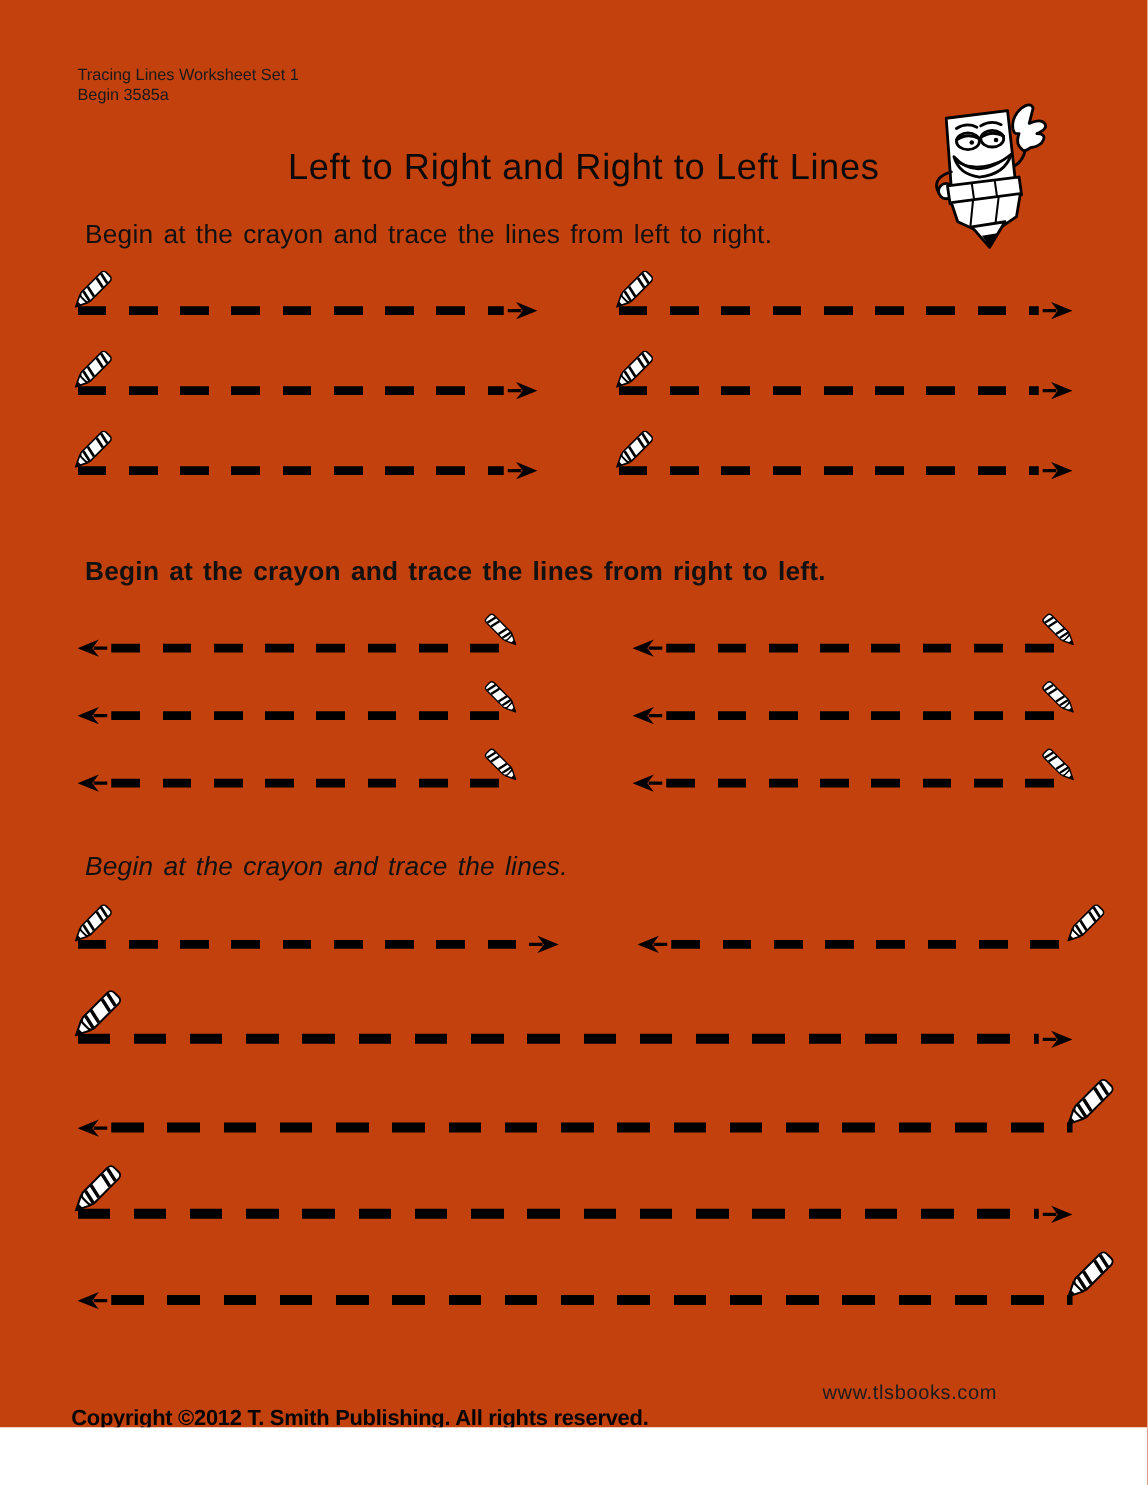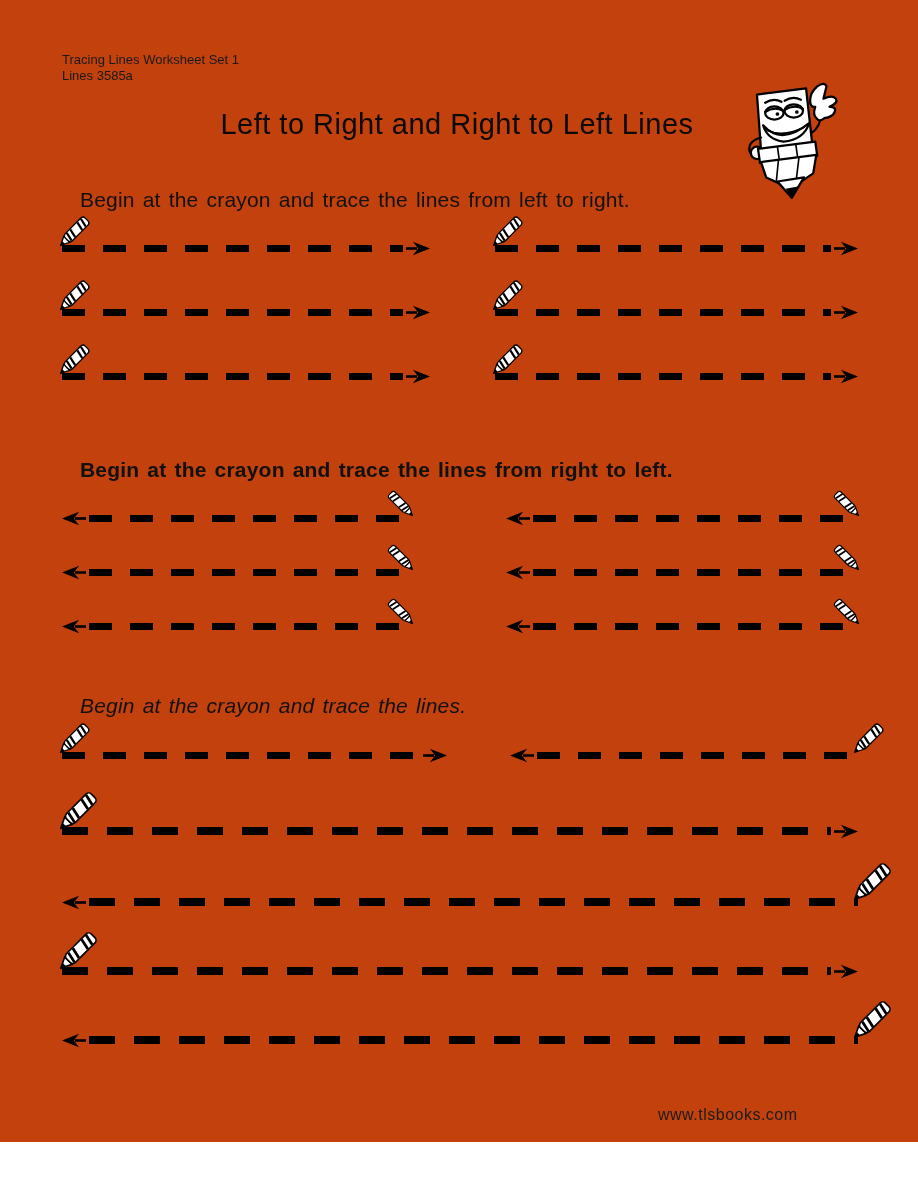--- a/index.html
+++ b/index.html
@@ -8,28 +8,28 @@
 
   
   .meta{position:absolute;left:62px;top:52px;font-size:13px;line-height:16px;color:#1a1a1a;}
 
   
   .name-block{position:absolute;left:473px;top:26px;white-space:nowrap;}
   .name-label{font-family:"DejaVu Sans",sans-serif;font-weight:700;font-size:29px;letter-spacing:1px;}
   .name-line{display:inline-block;width:295px;height:30px;border-bottom:3px solid #000;margin-left:10px;vertical-align:baseline;}
 
   
-  .title{position:absolute;left:137px;top:108px;width:640px;margin:0;text-align:center;
+  .title{position:absolute;left:137px;top:108px;width:640px;margin:10px;text-align:center;
          font-size:29px;font-weight:400;letter-spacing:0.5px;color:#0a0a0a;}
 
   
   .mascot{position:absolute;left:712px;top:72px;width:138px;height:128px;}
 
   
-  .instr{position:absolute;margin:16px;font-size:21px;letter-spacing:0.2px;word-spacing:2px;color:#111;font-weight:400;}
+  .instr{position:absolute;margin:4px;font-size:21px;letter-spacing:0.2px;word-spacing:2px;color:#111;font-weight:400;}
   .instr-1{left:64px;top:172px;}
   .instr-2{left:64px;top:442px;font-weight:bold;}
   .instr-3{left:64px;top:678px;font-style:italic;}
 
   .lines-host{position:absolute;}
   .host-1{left:62px;top:224px;width:796px;display:grid;grid-template-columns:368px 363px;column-gap:65px;grid-auto-rows:64px;}
   .host-2{left:62px;top:494px;width:796px;display:grid;grid-template-columns:350px 352px;column-gap:94px;grid-auto-rows:54px;}
   .host-3{left:62px;top:707px;width:796px;height:400px;}
 
   .trace-line{height:46px;}
@@ -59,21 +59,21 @@
   .footer-copy{position:absolute;left:57px;top:1124px;font-size:17.5px;font-weight:700;letter-spacing:-0.2px;color:#050505;}
   .footer-site{position:absolute;left:658px;top:1106px;font-size:16px;font-weight:400;letter-spacing:0.5px;color:#1c1c1c;}
 </style>
 </head>
 <body>
 
 <div class="page">
 
   <div class="meta">
     <div>Tracing Lines Worksheet Set 1</div>
-    <div>Lines 3585a</div>
+    <div>Begin 3585a</div>
   </div>
 
 
   <h1 class="title">Left to Right and Right to Left Lines</h1>
 
   <svg class="mascot" viewBox="0 0 135 125">
     <g fill="#fff" stroke="#000" stroke-width="2.2" stroke-linejoin="round" stroke-linecap="round">
       <path d="M92 62 Q104 58 106 46" fill="none"></path>
       <path d="M103 46 Q98 42 101 34 Q96 35 96 28 Q96 20 103 14 Q110 9 112 14 L109 26 Q118 22 121 26 Q124 30 115 34 Q122 34 120 39 Q118 44 110 45 Q105 49 103 46 Z"></path>
       <path d="M44 22 L92 16 L98 70 L48 77 Z"></path>
@@ -379,15 +379,16 @@
             <svg class="arrow" viewBox="0 0 26 16">
   <rect x="14" y="6.6" width="12" height="2.8" fill="#000"></rect>
   <path d="M0 8 L18.5 0.6 L12.8 8 L18.5 15.4 Z" fill="#000"></path>
 </svg>
             <div class="dashes"></div>
           </div>
         </div>
       </div>
   </section>
 
+  <div class="footer-copy">Copyright ©2012 T. Smith Publishing. All rights reserved.</div>
   <div class="footer-site">www.tlsbooks.com</div>
 
 </div>
 
 </body></html>

